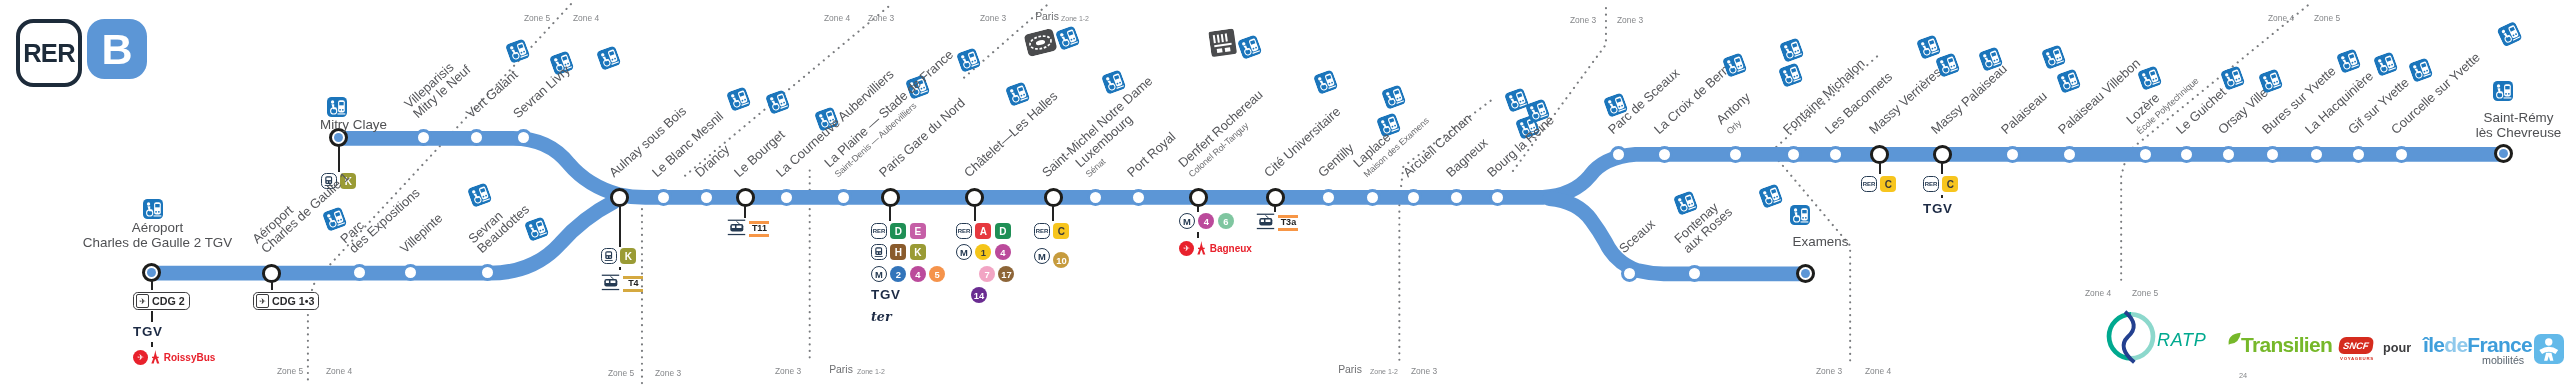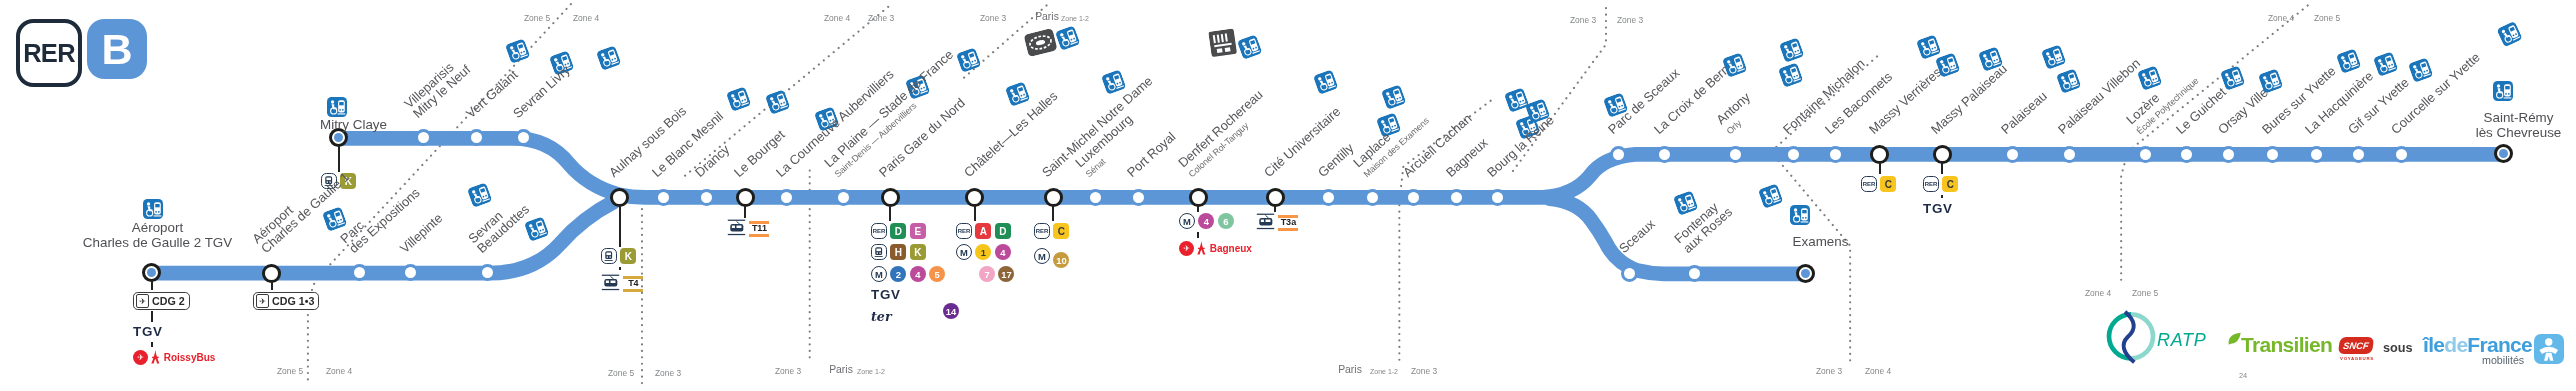--- a/index.html
+++ b/index.html
@@ -449,21 +449,21 @@
       </div>
       <div class="crow" style="left: 956px; top: 244px;">
         <span class="mcirc">M</span>
         <span class="ccirc" style="background: rgb(245, 197, 24); color: rgb(58, 58, 58);">1</span>
         <span class="ccirc" style="background: rgb(187, 74, 155);">4</span>
       </div>
       <div class="crow" style="left: 979px; top: 266px;">
         <span class="ccirc" style="background: rgb(242, 165, 196);">7</span>
         <span class="ccirc" style="background: rgb(141, 101, 56);">17</span>
       </div>
-      <div class="crow" style="left: 943px; top: 287px; margin-top: 16px;">
+      <div class="crow" style="left: 971px; top: 287px;">
         <span class="ccirc" style="background: rgb(106, 44, 145);">14</span>
       </div>
       <div class="abs" style="left: 1008px; top: 84px; transform: rotate(-20deg);"><svg width="20" height="20" viewBox="0 0 36 36">
           <rect x="0" y="0" width="36" height="36" rx="8" fill="#1b75bb"></rect>
           <circle cx="10" cy="9" r="3" fill="#fff"></circle>
           <path d="M8 13 L13 13 L13 19 L17 19 L17 22 L11 22 Z" fill="#fff"></path>
           <circle cx="12" cy="25" r="5.5" fill="none" stroke="#fff" stroke-width="2"></circle>
           <rect x="20" y="6" width="12" height="22" rx="3.5" fill="#fff"></rect>
           <rect x="22" y="9" width="8" height="6" fill="#1b75bb"></rect>
           <circle cx="23.5" cy="23" r="1.6" fill="#1b75bb"></circle>
@@ -1004,21 +1004,21 @@
   <div class="ftxt ratp-t" style="left:2157px;top:330px">RATP</div>
 
   <svg class="abs" width="17.4" height="17.4" viewBox="0 0 26 26" style="left:2226px;top:330px">
     <path d="M4 22 Q2 6 22 4 Q20 20 6 21 Z" fill="#76b82a"></path>
   </svg>
   <div class="ftxt transilien" style="left:2241px;top:333px">Transilien</div>
   <div class="sncf" style="left:2339px;top:337px">
     <span>SNCF</span>
   </div>
   <div class="voy" style="left:2340px;top:356px">VOYAGEURS</div>
-  <div class="ftxt pour" style="left:2383px;top:341px">sous</div>
+  <div class="ftxt pour" style="left:2383px;top:341px">pour</div>
   <div class="ftxt idf" style="left:2423px;top:333px">
     <span>île</span><span class="de">de</span><span>France</span>
   </div>
   <div class="mob" style="left:2482px;top:354px">mobilités</div>
   <div class="idfsq" style="left:2534px;top:334px">
     <svg width="29.5" height="29.5" viewBox="0 0 44 44">
       <circle cx="22" cy="12" r="5.5" fill="#fff"></circle>
       <path d="M8 24 Q22 14 36 24 L32 30 Q22 23 12 30 Z" fill="#fff"></path>
       <path d="M18 28 L15 40 L20 40 L22 33 L24 40 L29 40 L26 28 Z" fill="#fff"></path>
     </svg>

